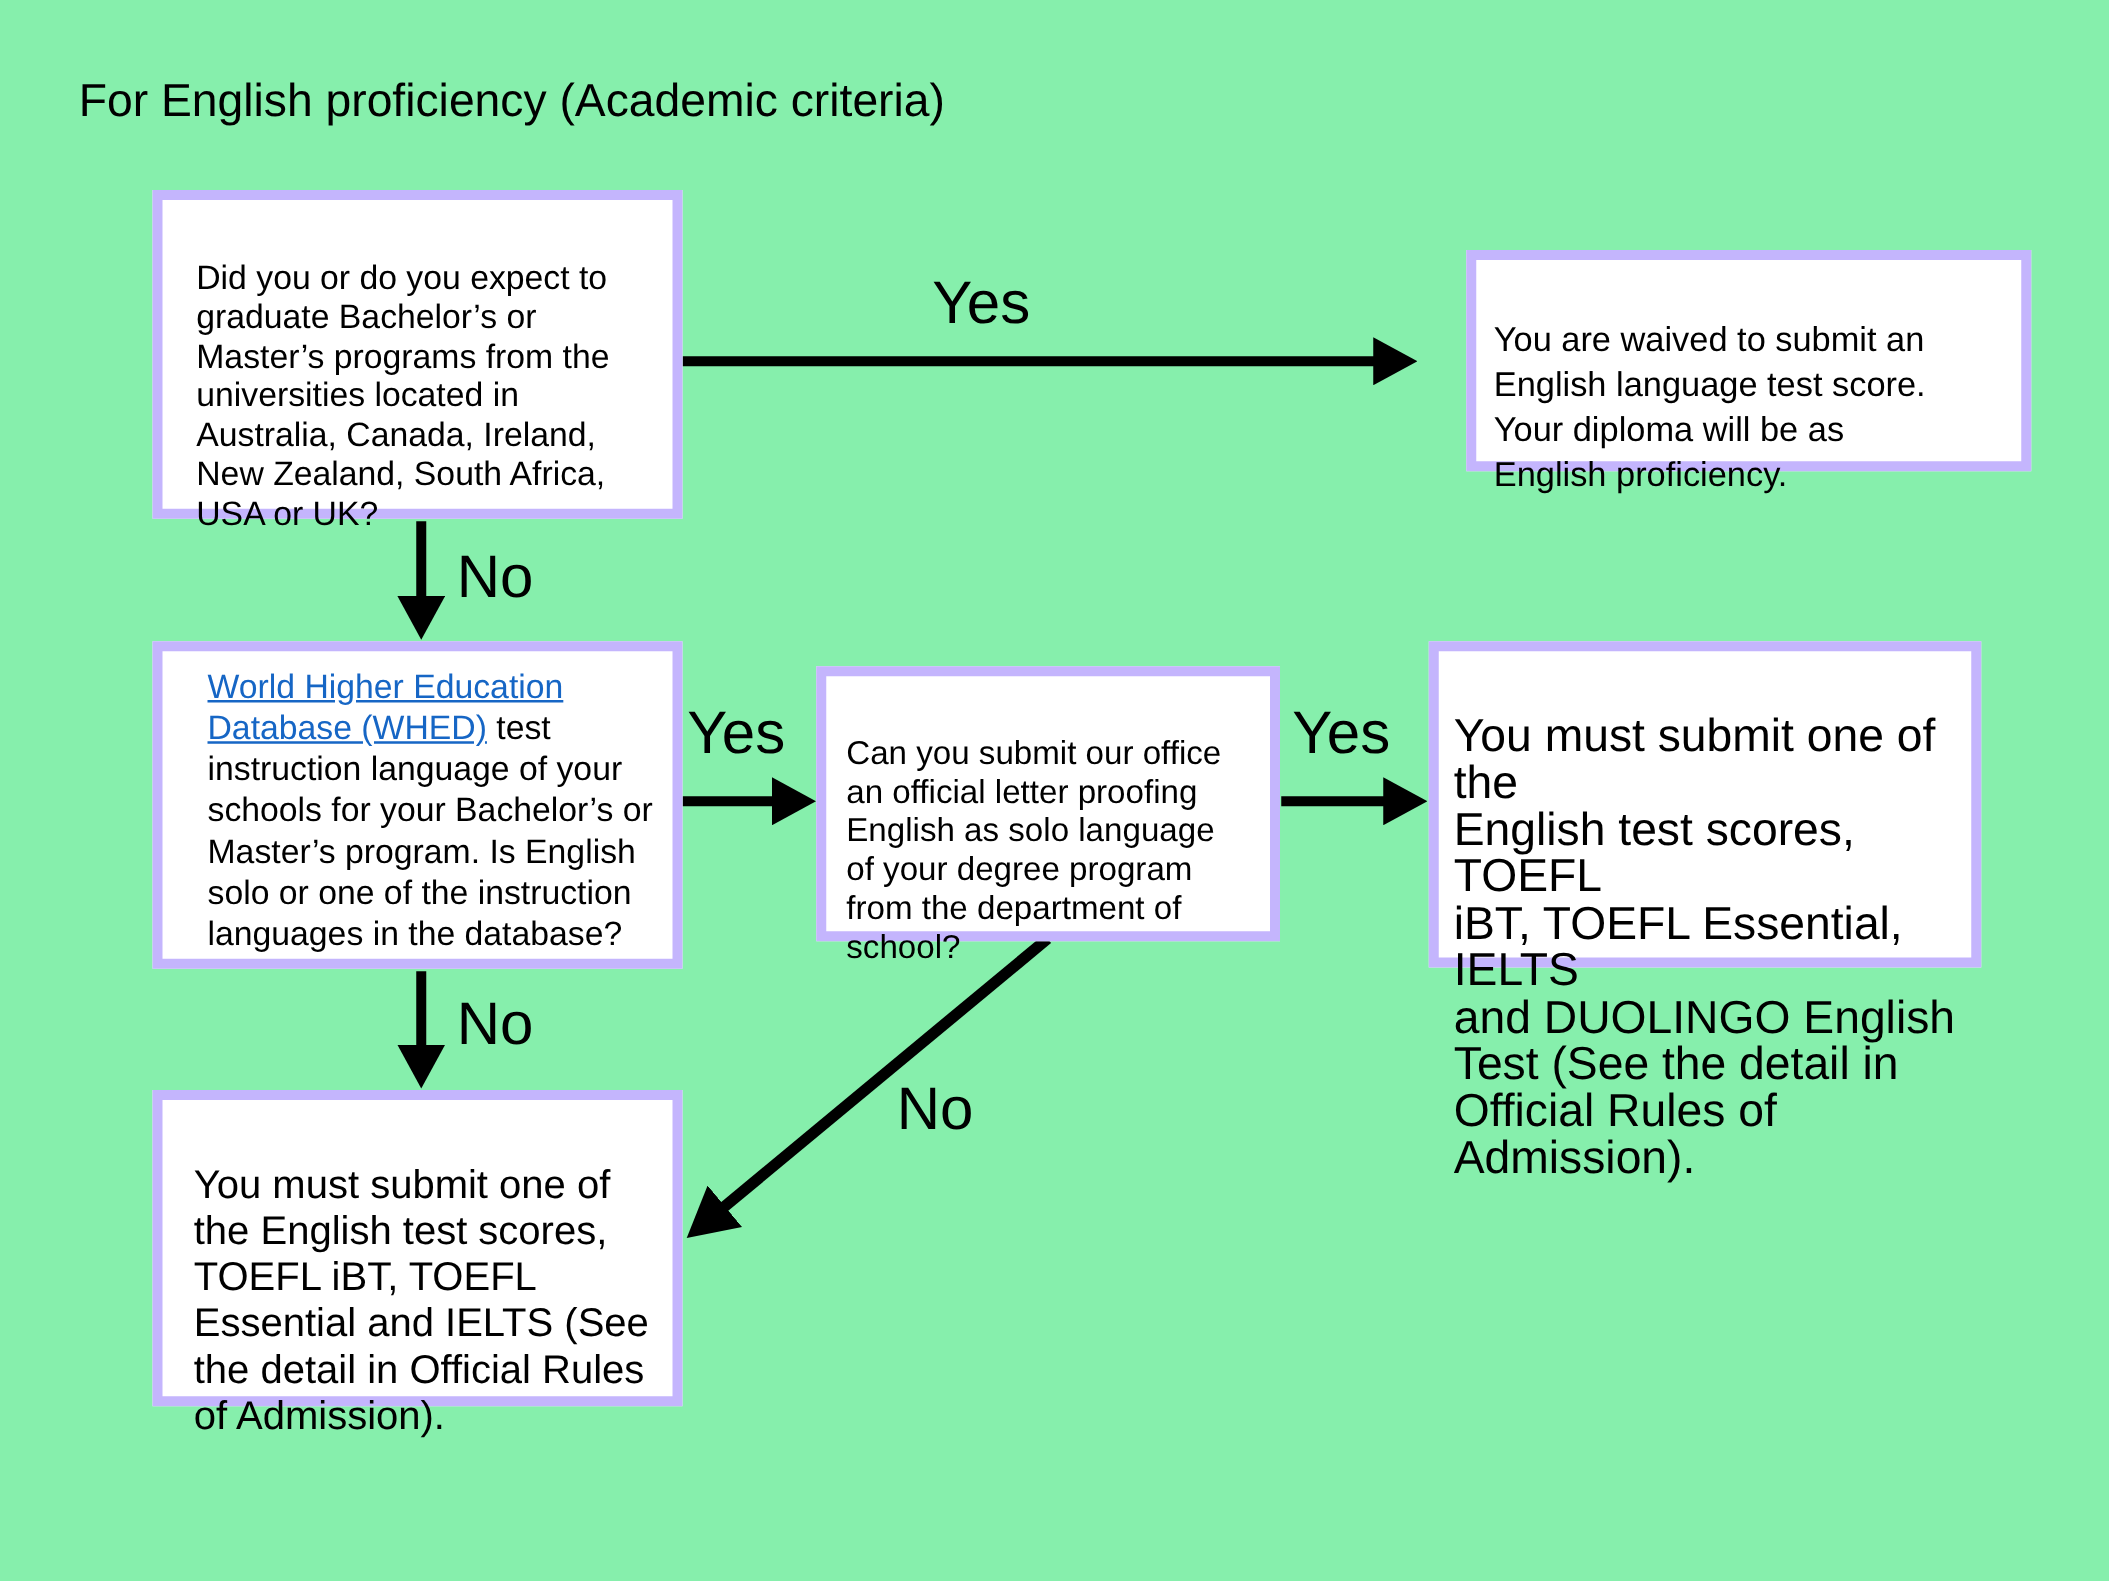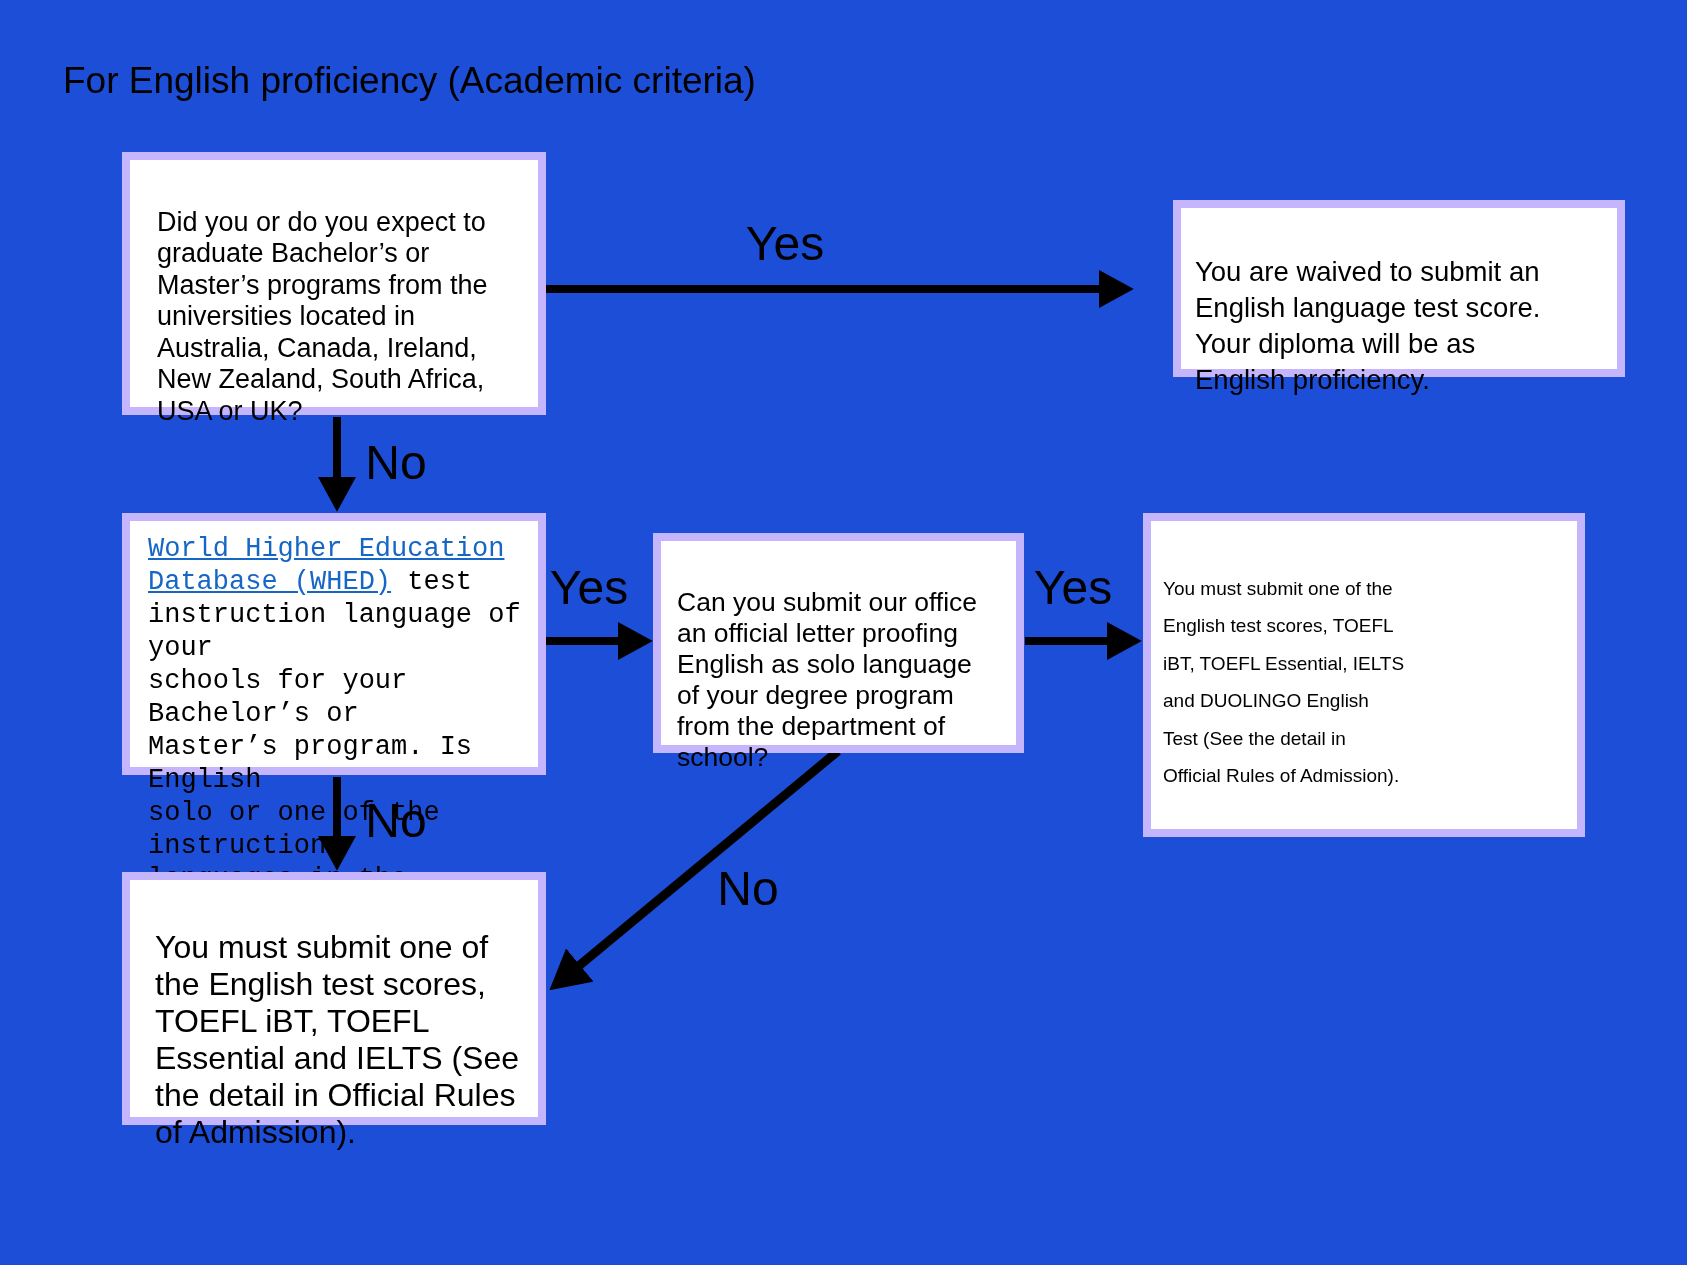--- a/index.html
+++ b/index.html
@@ -4,21 +4,21 @@
 <style>
   html, body {
     margin: 0;
     padding: 0;
     background: #ffffff;
   }
   .canvas {
     position: relative;
     width: 1687px;
     height: 1265px;
-    background: #1d4ed8;
+    background: #86efac;
     font-family: "Liberation Sans", sans-serif;
     color: #000000;
     overflow: hidden;
   }
   .page-title {
     position: absolute;
     left: 63px;
     top: 60px;
     font-size: 37px;
     white-space: nowrap;
@@ -42,32 +42,32 @@
     padding: 15px 12px 12px 27px;
     font-size: 27px; line-height: 31.5px;
   }
   .node-waived {
     left: 1135px; top: 200px; width: 452px; height: 177px;
     padding: 10px 12px 10px 14px;
     font-size: 27.5px; line-height: 36px; margin-left: 38px;
   }
   .node-whed {
     left: 122px; top: 513px; width: 424px; height: 262px;
-    padding: 12px 12px 12px 18px;
-    font-size: 27px; line-height: 33px; font-family: Liberation Mono, monospace;
+    padding: 12px 12px 12px 36px;
+    font-size: 27px; line-height: 33px;
   }
   .node-letter {
     left: 653px; top: 533px; width: 371px; height: 220px;
     padding: 15px 10px 12px 16px;
     font-size: 26.5px; line-height: 31px;
   }
   .node-must-right {
-    left: 1143px; top: 513px; width: 442px; height: 324px;
+    left: 1143px; top: 513px; width: 442px; height: 261px;
     padding: 11px 10px 10px 12px;
-    font-size: 19px; line-height: 37.5px;
+    font-size: 37px; line-height: 37.5px;
   }
   .node-must-left {
     left: 122px; top: 872px; width: 424px; height: 253px;
     padding: 12px 10px 10px 25px;
     font-size: 32px; line-height: 37px;
   }
   .node a {
     text-decoration: underline;
     cursor: pointer;
   }

